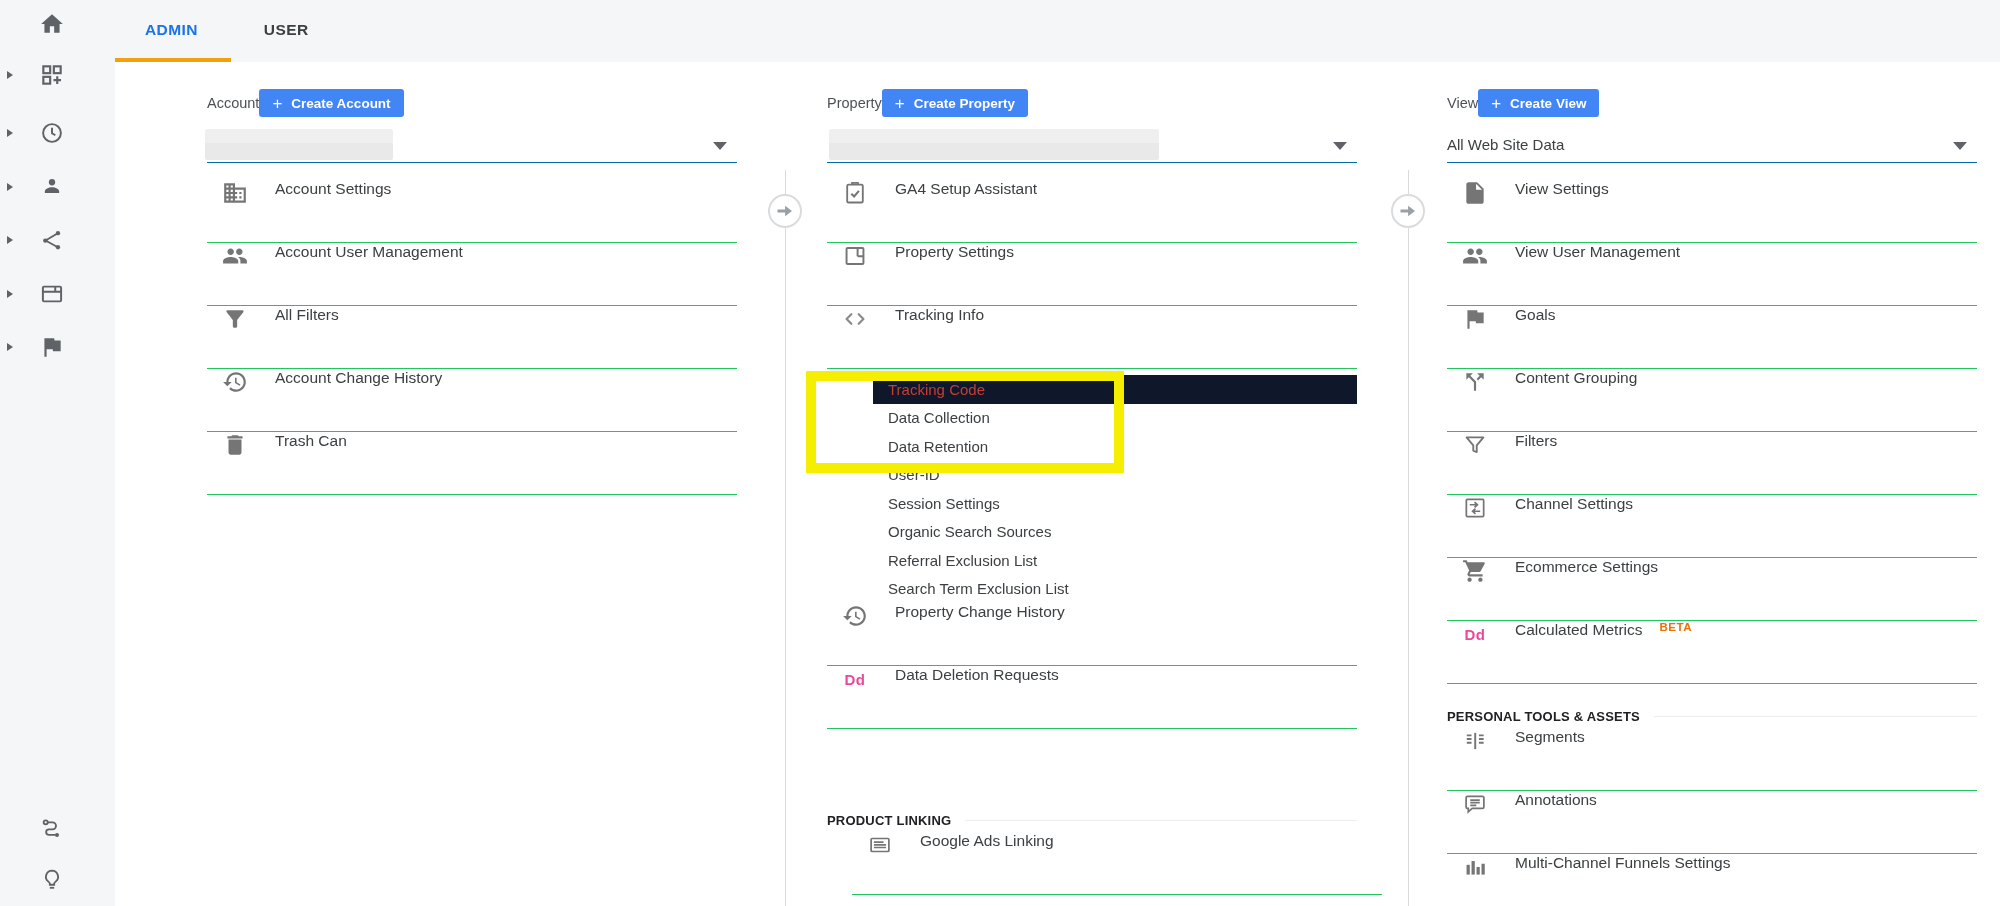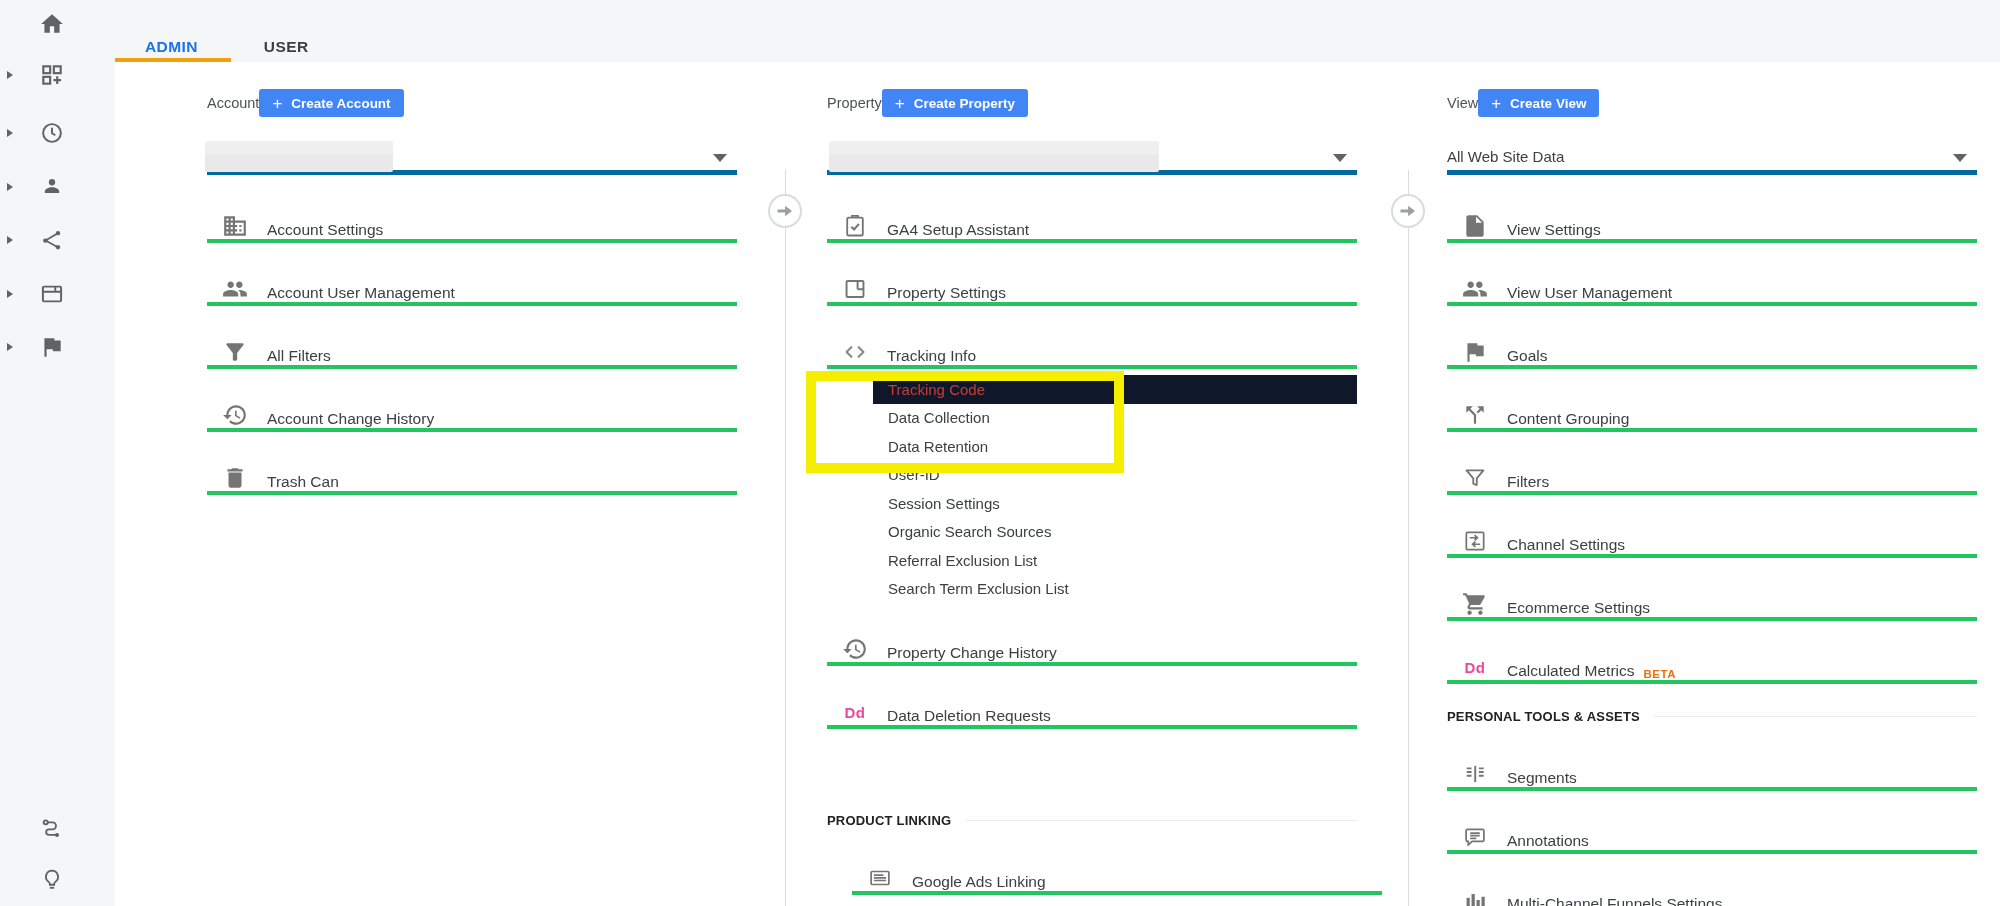--- a/index.html
+++ b/index.html
@@ -1,54 +1,54 @@
 <!DOCTYPE html>
 <html><head>
 <meta charset="utf-8">
 <style>
   html,body{margin:0;padding:0;background:#e9e9e9;}
   .screen{position:relative;width:2000px;height:906px;overflow:hidden;background:#fff;
           font-family:"Liberation Sans",sans-serif;-webkit-font-smoothing:antialiased;}
   
   .topbar{position:absolute;left:0;top:0;width:2000px;height:62px;background:#f4f6f7;}
   .tabs{position:absolute;left:112px;top:0;height:62px;display:flex;}
-  .tab{height:62px;line-height:60px;padding:17px 33px;font-size:15.5px;font-weight:700;
+  .tab{height:62px;line-height:60px;padding:0 33px;font-size:15.5px;font-weight:700;
        letter-spacing:.4px;color:#3c4043;box-sizing:border-box;cursor:pointer;}
   .tab.active{color:#1a73e8;border-bottom:4px solid #f0a10b;}
   .sidebar{position:absolute;left:0;top:0;width:115px;height:906px;background:#f4f6f7;}
   .content{position:absolute;left:115px;top:62px;width:1885px;height:844px;background:#fff;}
   .side-item{position:absolute;left:24px;width:26px;height:26px;}
   .side-item svg{width:26px;height:26px;display:block;}
   .tri{position:absolute;left:-17px;top:9px;width:0;height:0;border-left:6px solid #5f6368;
        border-top:4.5px solid transparent;border-bottom:4.5px solid transparent;}
   
   .col-head{position:absolute;top:88px;height:30px;display:flex;align-items:center;}
   .col-label{font-size:14.5px;color:#4d5156;}
   .create-btn{height:28px;display:inline-flex;align-items:center;gap:9px;padding:0 13px;
        background:#4285f4;color:#fff;border:none;border-radius:3px;font-size:13.5px;
        font-weight:700;font-family:inherit;cursor:pointer;}
   .plus{font-size:17px;font-weight:400;line-height:1;}
   
-  .selector{position:absolute;top:140px;height:35px;border-bottom:5px solid #0369a1;
+  .selector{position:absolute;top:128px;height:35px;border-bottom:1px solid #0369a1;
        box-sizing:border-box;cursor:pointer;}
   .redact{position:absolute;left:-2px;top:1px;height:31px;border-radius:2px;
        background:linear-gradient(180deg,#efefef 0 46%,#e9e9e9 46%);}
   .sel-text{position:absolute;left:0;top:8px;font-size:15px;color:#3c4043;}
   .caret{position:absolute;right:10px;top:14px;width:0;height:0;
        border-left:7px solid transparent;border-right:7px solid transparent;
        border-top:8px solid #5f6368;}
   
   .list{position:absolute;top:180px;width:530px;}
-  .row{height:63px;display:flex;align-items:flex-end;border-bottom:4px solid #22c55e;
-       box-sizing:border-box;cursor:pointer;}
+  .row{height:63px;display:flex;align-items:flex-start;border-bottom:1px solid #22c55e;
+       box-sizing:border-box;cursor:pointer;gap:8px;}
   .ic{width:26px;height:26px;margin:0 19px 0 15px;flex:none;display:flex;
        align-items:center;justify-content:center;}
   .ic svg{width:26px;height:26px;display:block;}
   .lbl{font-size:15.5px;color:#3c4043;}
-  .badge{margin-left:9px;font-size:11.5px;font-weight:700;color:#e8710a;letter-spacing:.5px;margin-top:28px;}
+  .badge{margin-left:9px;font-size:11.5px;font-weight:700;color:#e8710a;letter-spacing:.5px;}
   .ddtxt{font-size:15px;font-weight:700;color:#ec4899;letter-spacing:.5px;}
   .sublist{margin-left:46px;padding-top:6px;}
   .subrow{height:28.5px;display:flex;align-items:center;padding-left:15px;
        font-size:15px;color:#3c4043;cursor:pointer;}
   .subrow.active{background:#0f172a;color:#c53e35;}
   .section-head{position:absolute;width:530px;height:24px;display:flex;align-items:center;
        font-size:13px;font-weight:700;color:#202124;letter-spacing:.2px;}
   .section-head .hr{flex:1;margin-left:14px;border-top:1px solid #ececec;height:0;}
   
   .vline{position:absolute;top:170px;bottom:0;width:1px;background:#d9dbdd;}

